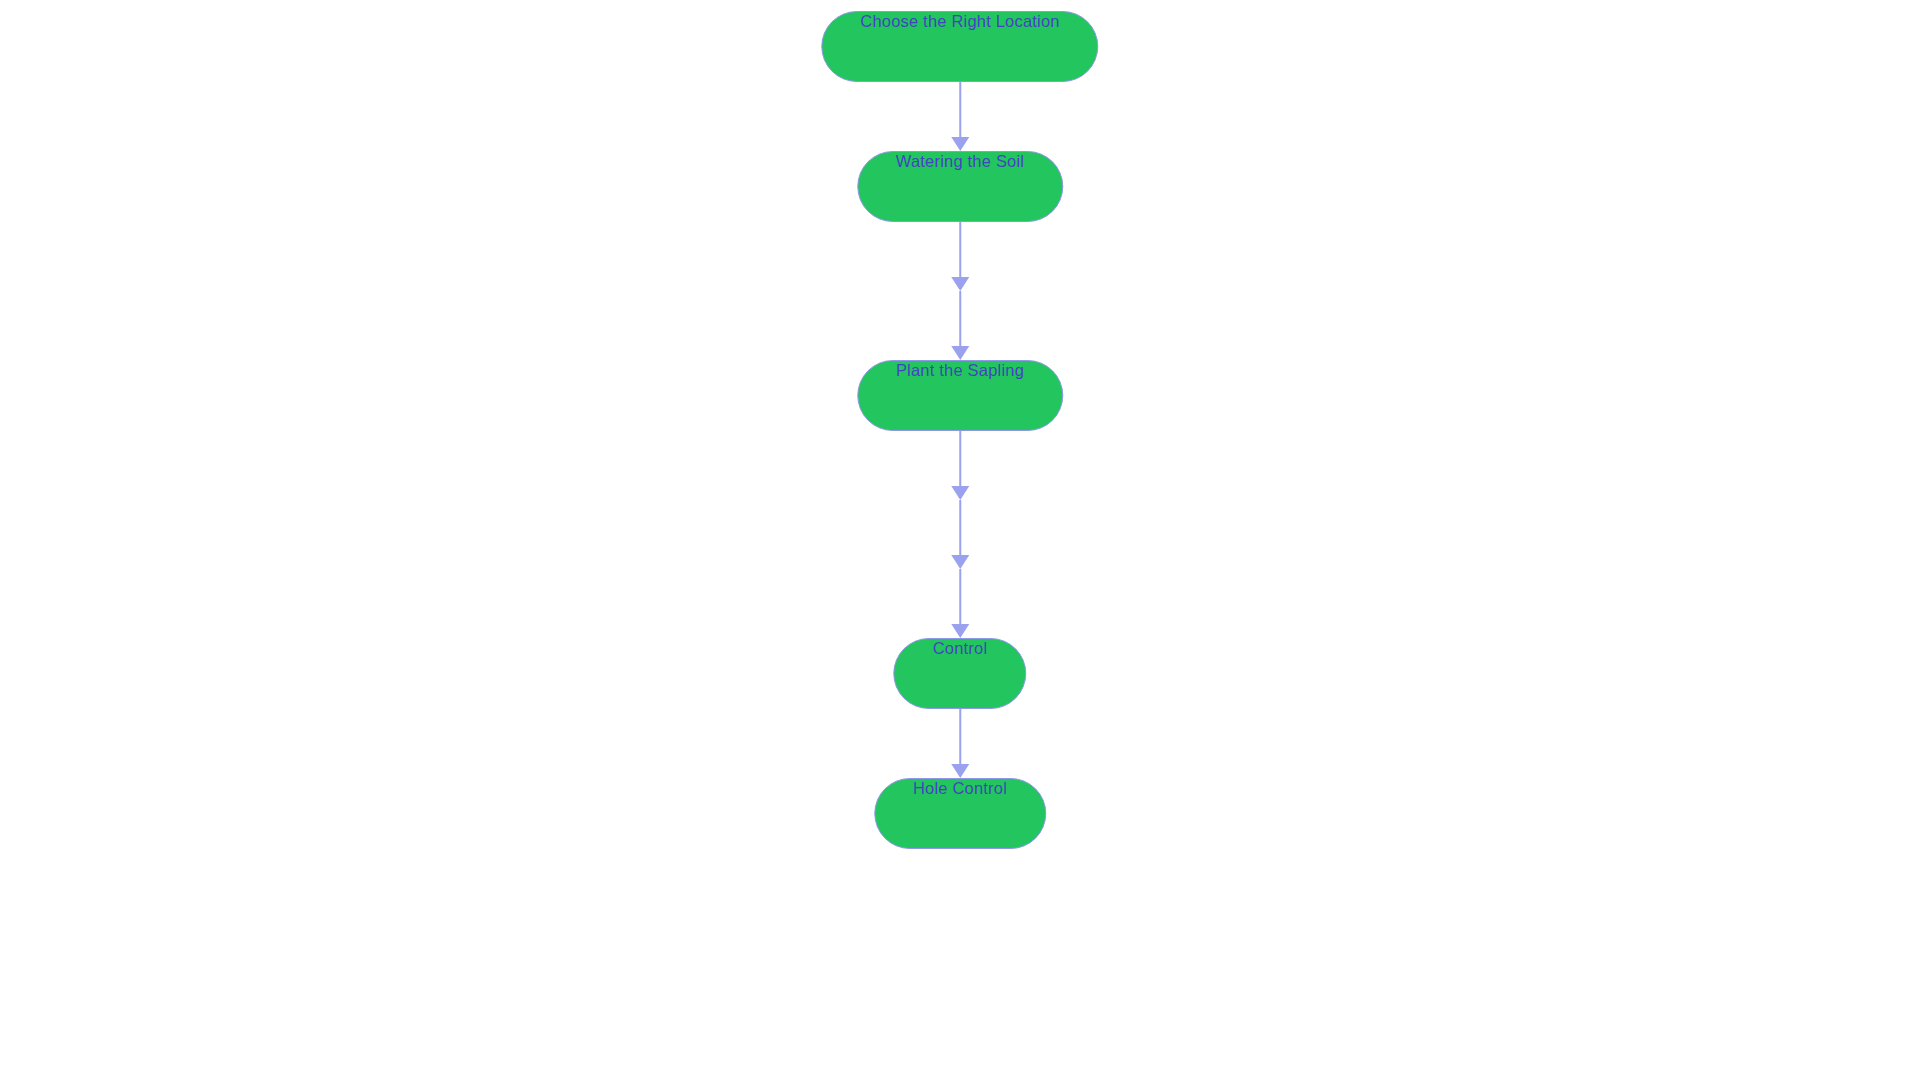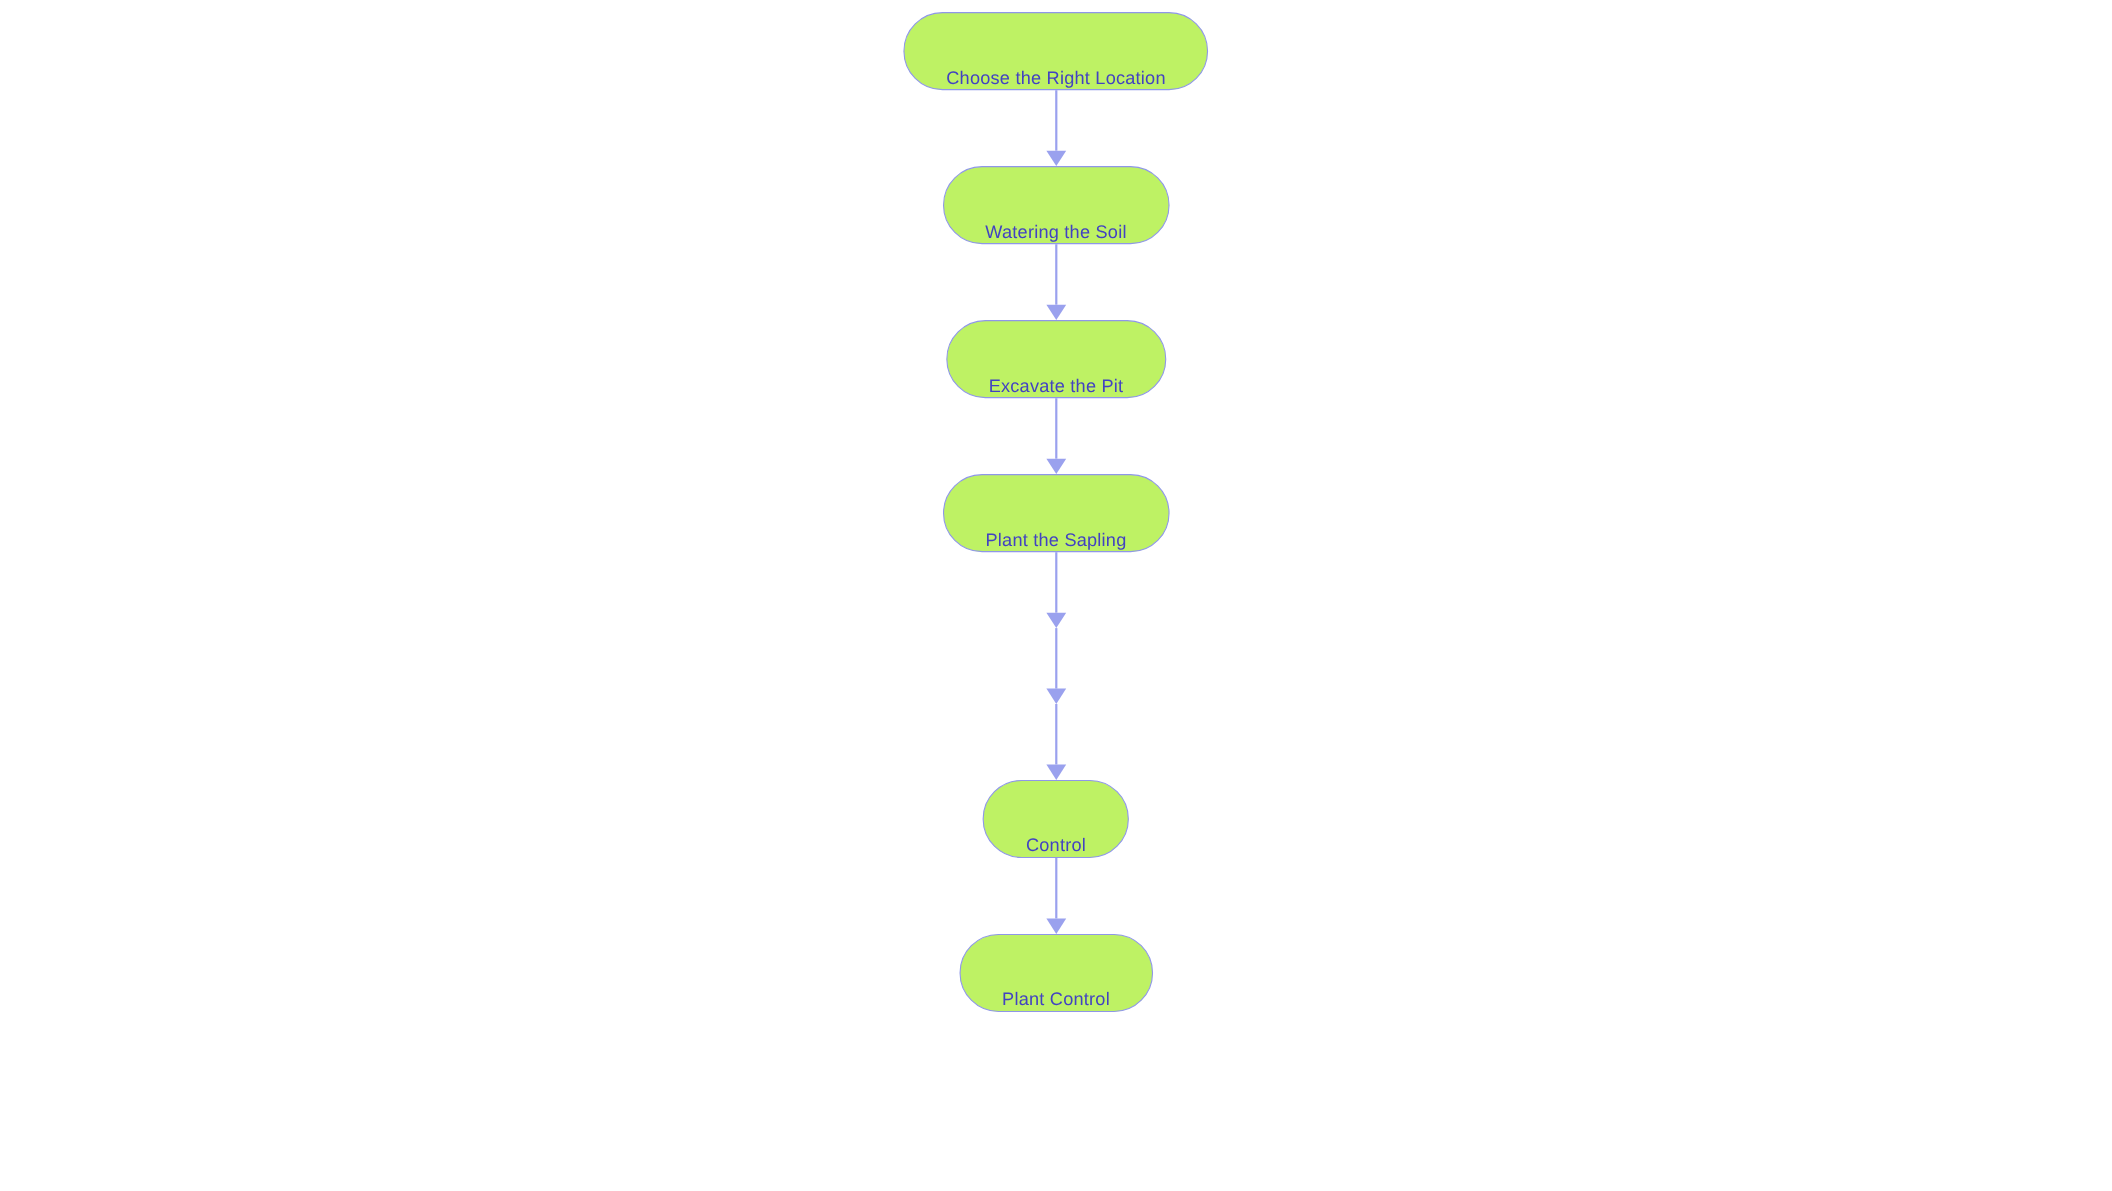--- a/index.html
+++ b/index.html
@@ -17,23 +17,23 @@
     transform: translateX(-50%);
     display: flex;
     flex-direction: column;
     align-items: center;
   }
   .node {
     height: 71px;
     min-width: 104px;
     padding: 0 38px;
     display: flex;
-    align-items: flex-end;
+    align-items: flex-start;
     justify-content: center;
-    background: #bef264;
+    background: #22c55e;
     border: 1.5px solid #8f97e8;
     border-radius: 36px;
     color: #4242c2;
     font-size: 16.5px;
     letter-spacing: 0.2px;
     white-space: nowrap;
   }
   .connector {
     height: 69px;
     display: flex;
@@ -69,23 +69,20 @@
 
   <div class="node">
     <span>Watering the Soil</span>
   </div>
 
   <div class="connector">
     <div class="line"></div>
     <div class="head"></div>
   </div>
 
-  <div class="node">
-    <span>Excavate the Pit</span>
-  </div>
 
   <div class="connector">
     <div class="line"></div>
     <div class="head"></div>
   </div>
 
   <div class="node">
     <span>Plant the Sapling</span>
   </div>
 
@@ -109,16 +106,16 @@
   <div class="node">
     <span>Control</span>
   </div>
 
   <div class="connector">
     <div class="line"></div>
     <div class="head"></div>
   </div>
 
   <div class="node">
-    <span>Plant Control</span>
+    <span>Hole Control</span>
   </div>
 
 </div>
 
 </body></html>

